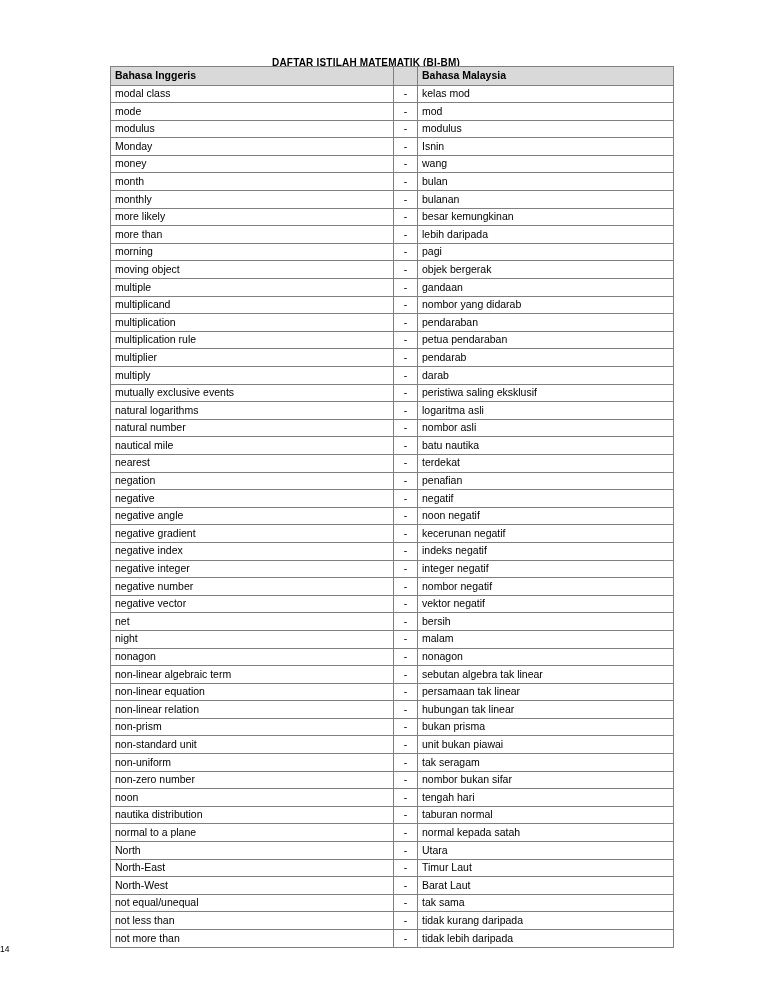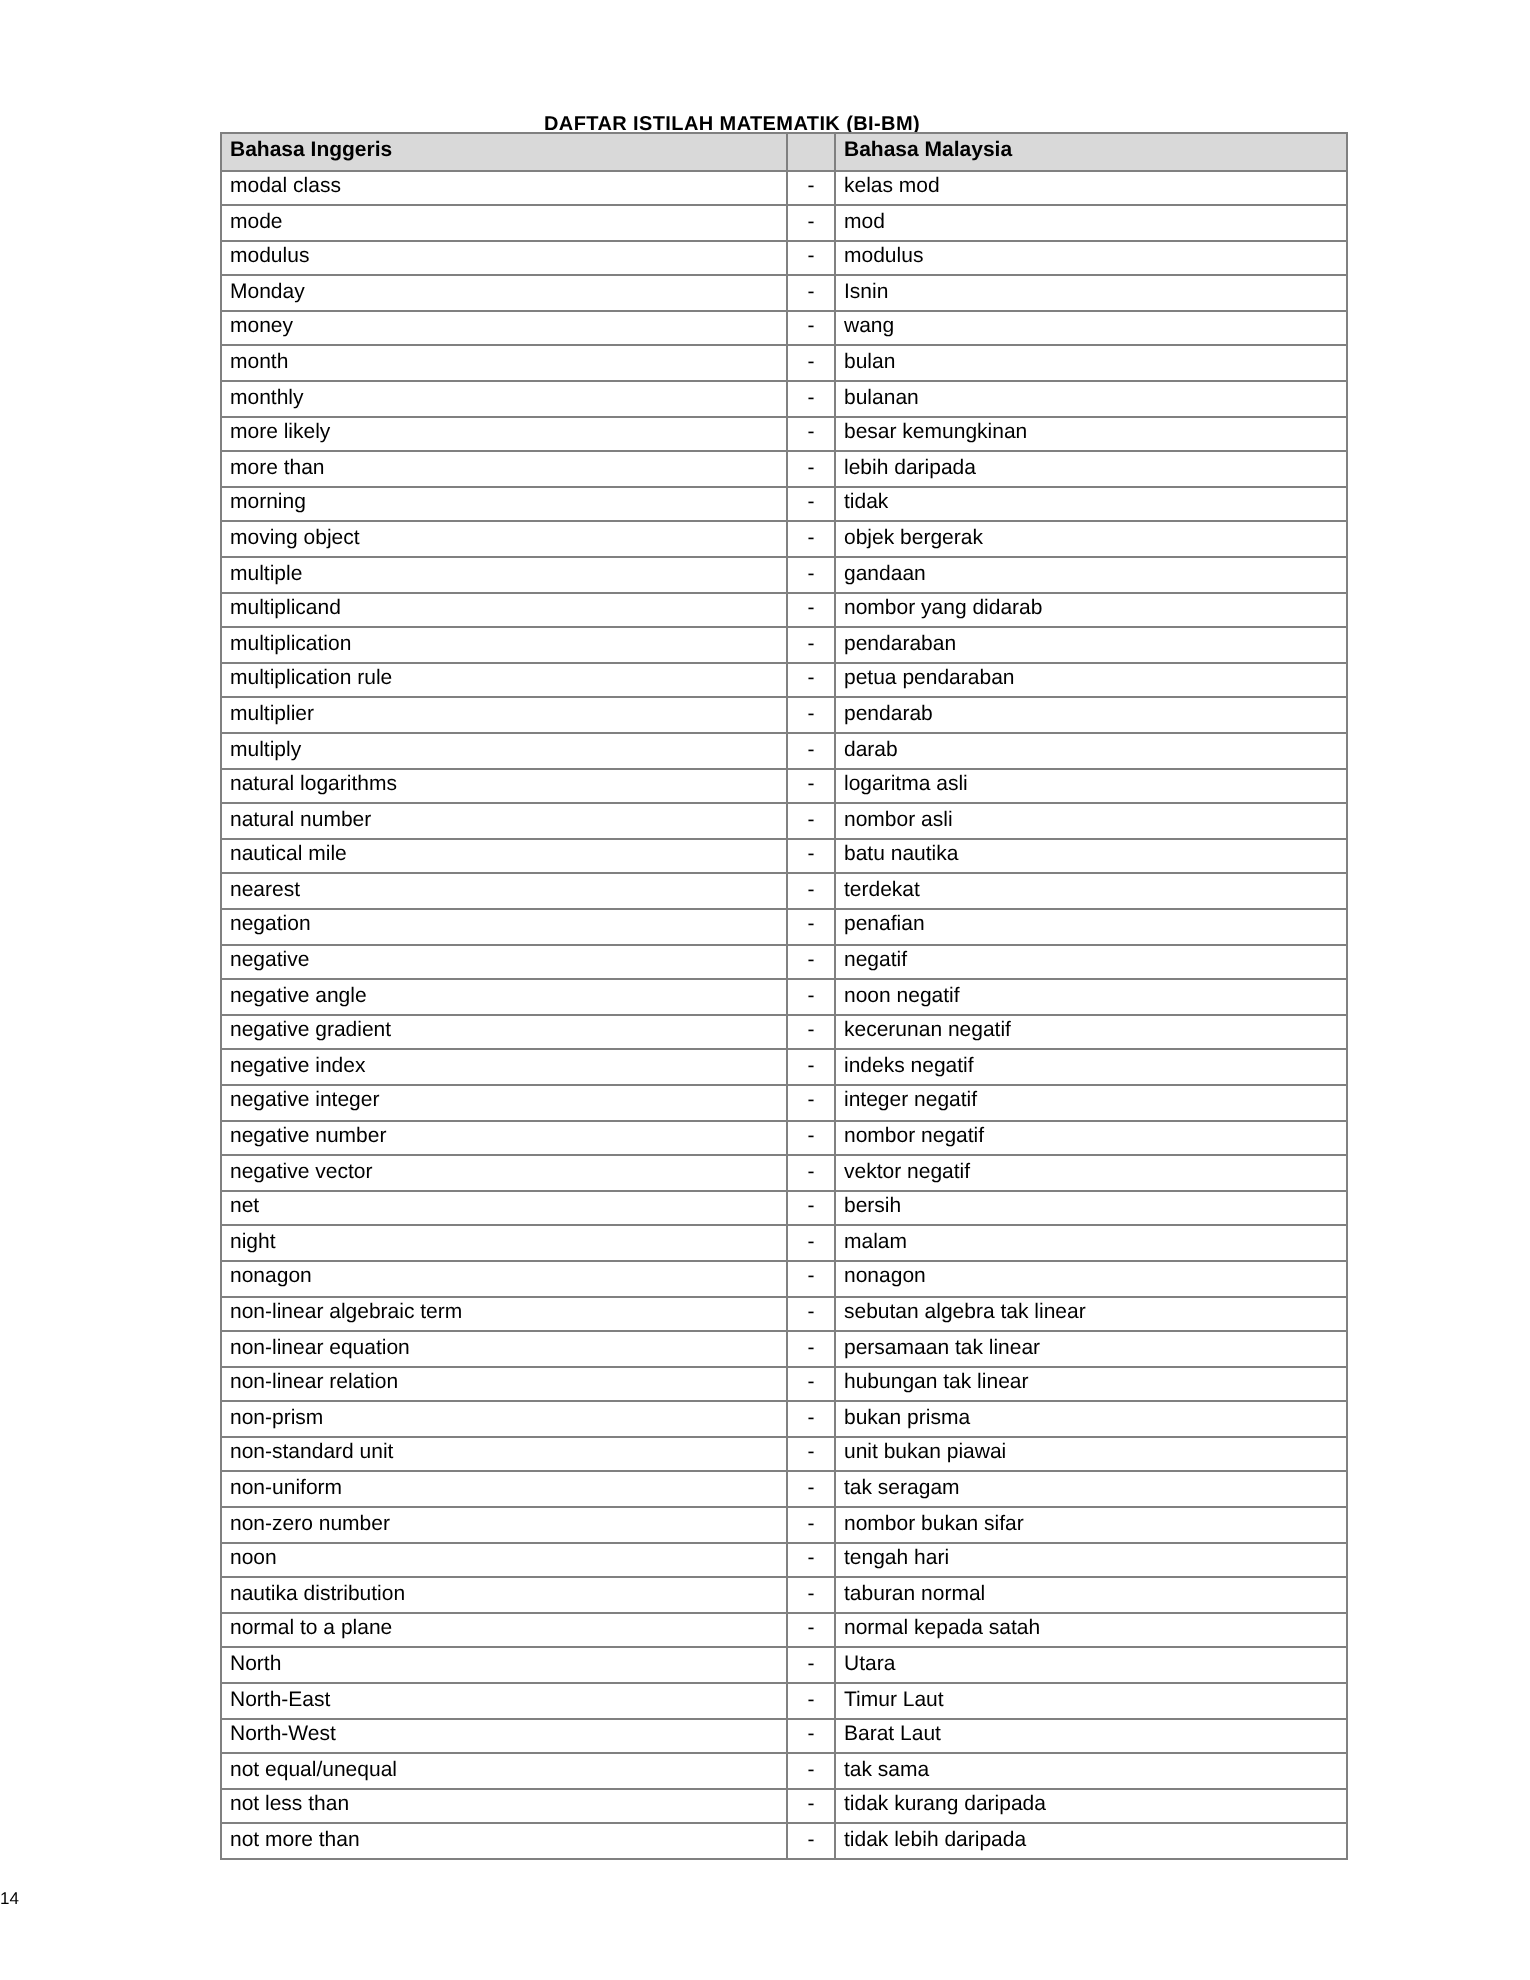--- a/index.html
+++ b/index.html
@@ -147,21 +147,21 @@
             <td>besar kemungkinan</td>
           </tr>
           <tr>
             <td>more than</td>
             <td class="dash">-</td>
             <td>lebih daripada</td>
           </tr>
           <tr>
             <td>morning</td>
             <td class="dash">-</td>
-            <td>tidak</td>
+            <td>pagi</td>
           </tr>
           <tr>
             <td>moving object</td>
             <td class="dash">-</td>
             <td>objek bergerak</td>
           </tr>
           <tr>
             <td>multiple</td>
             <td class="dash">-</td>
             <td>gandaan</td>
@@ -183,20 +183,25 @@
           </tr>
           <tr>
             <td>multiplier</td>
             <td class="dash">-</td>
             <td>pendarab</td>
           </tr>
           <tr>
             <td>multiply</td>
             <td class="dash">-</td>
             <td>darab</td>
+          </tr>
+          <tr>
+            <td>mutually exclusive events</td>
+            <td class="dash">-</td>
+            <td>peristiwa saling eksklusif</td>
           </tr>
           <tr>
             <td>natural logarithms</td>
             <td class="dash">-</td>
             <td>logaritma asli</td>
           </tr>
           <tr>
             <td>natural number</td>
             <td class="dash">-</td>
             <td>nombor asli</td>

